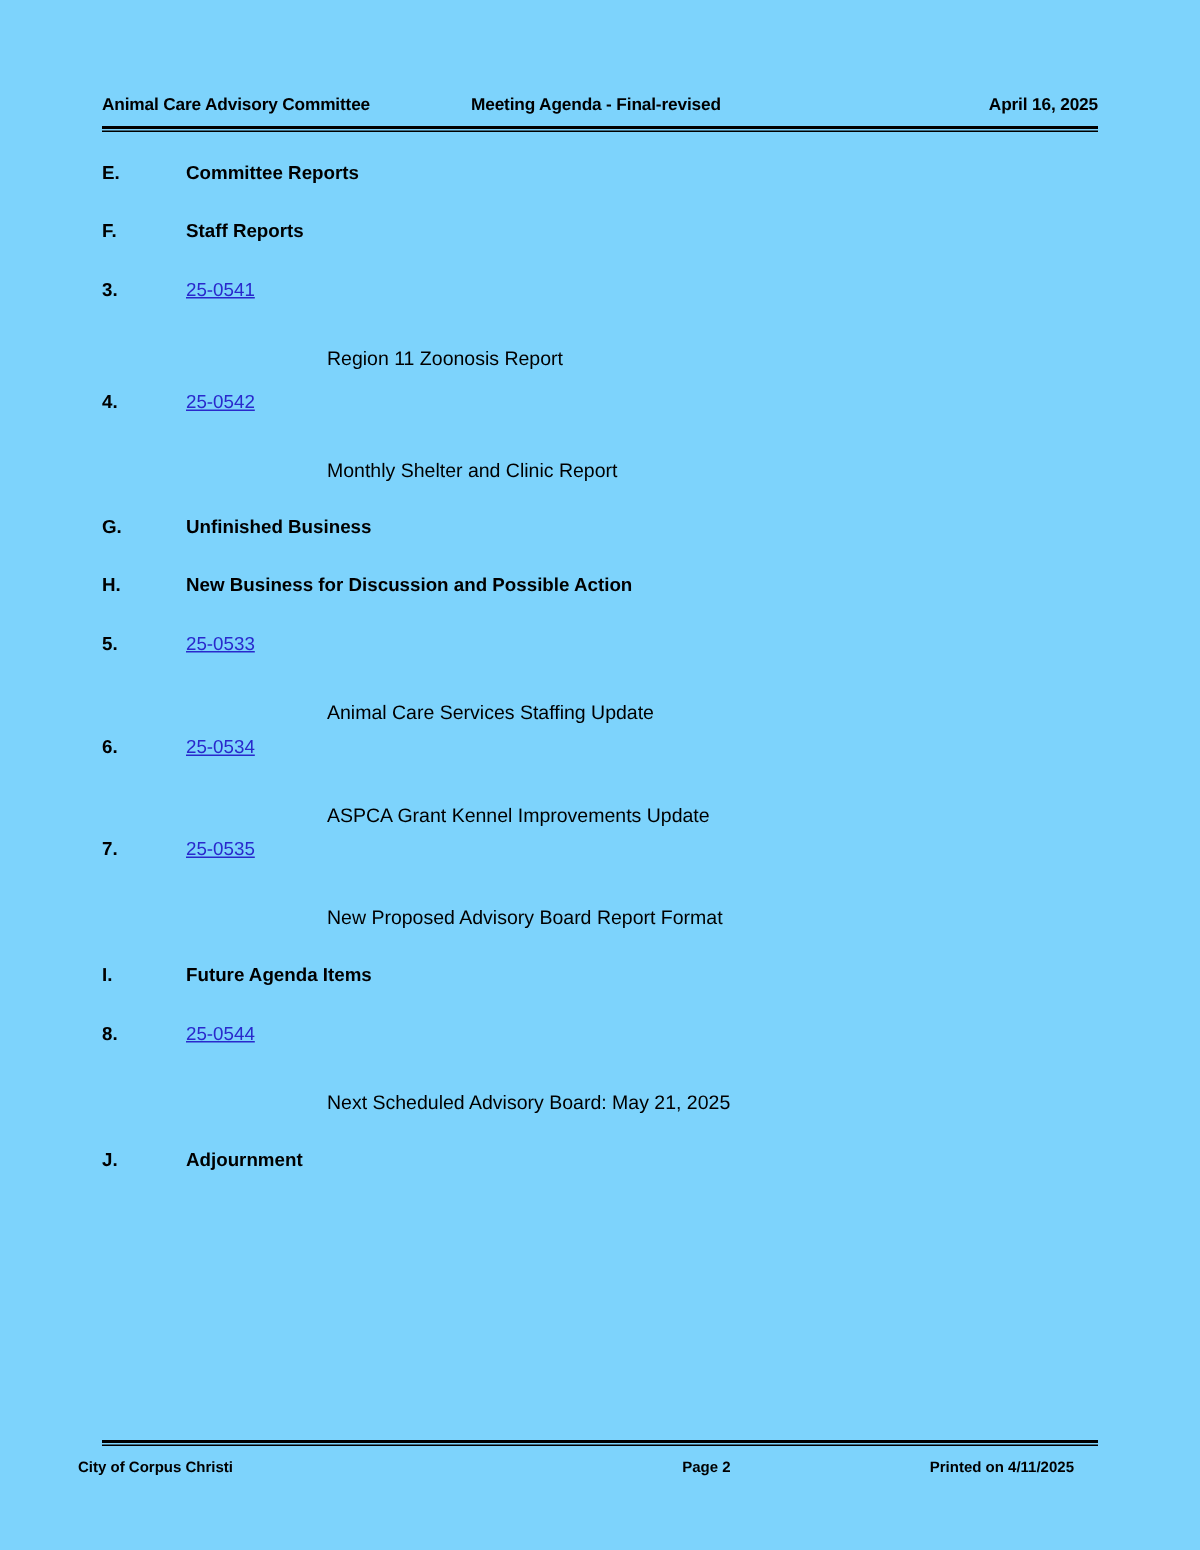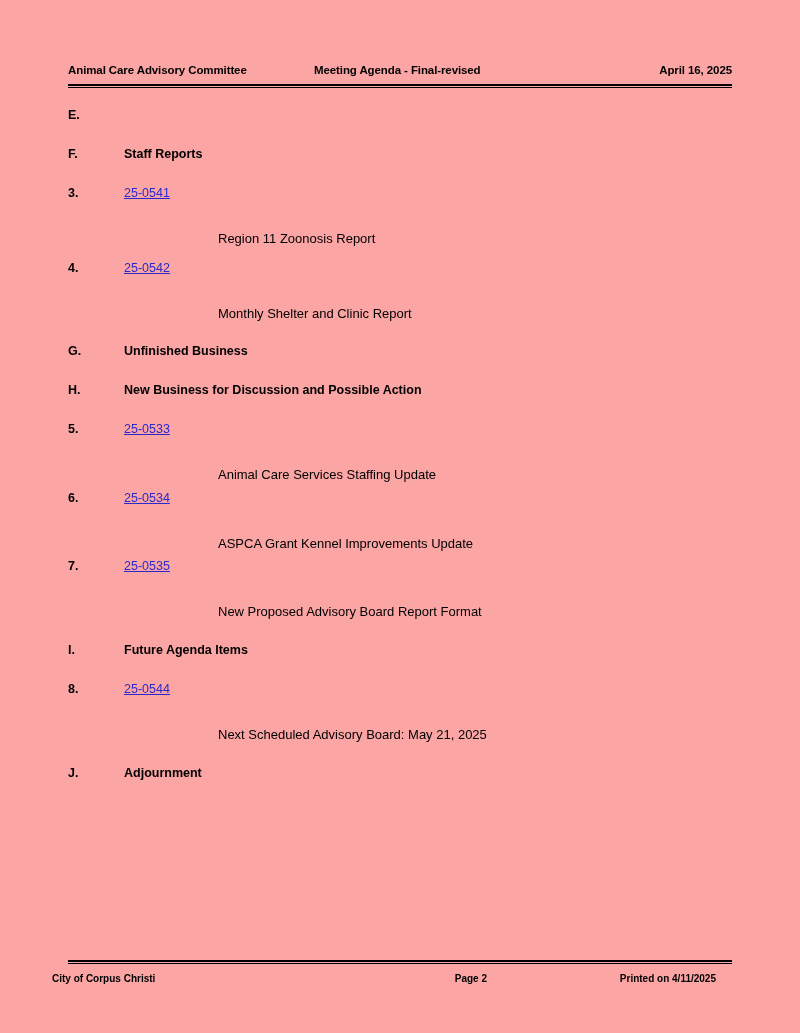--- a/index.html
+++ b/index.html
@@ -8,21 +8,21 @@
     background: #ffffff;
   }
   body {
     font-family: "Liberation Sans", sans-serif;
     color: #000000;
   }
   #page {
     position: relative;
     width: 800px;
     height: 1033px;
-    background: #fca5a5;
+    background: #7dd3fc;
     overflow: hidden;
   }
 
   
   .page-header {
     position: absolute;
     left: 68px;
     top: 64px;
     width: 664px;
     display: flex;
@@ -143,20 +143,21 @@
     <div class="hdr-left">Animal Care Advisory Committee</div>
     <div class="hdr-center">Meeting Agenda - Final-revised</div>
     <div class="hdr-right">April 16, 2025</div>
   </div>
   <div class="rule rule-header"></div>
 
   <div class="agenda">
 
     <div class="section-row">
       <div class="section-letter">E.</div>
+      <div class="section-title">Committee Reports</div>
     </div>
 
     <div class="section-row">
       <div class="section-letter">F.</div>
       <div class="section-title">Staff Reports</div>
     </div>
 
     <div class="item-block gap-sm">
       <div class="item-head">
         <div class="item-number">3.</div>

